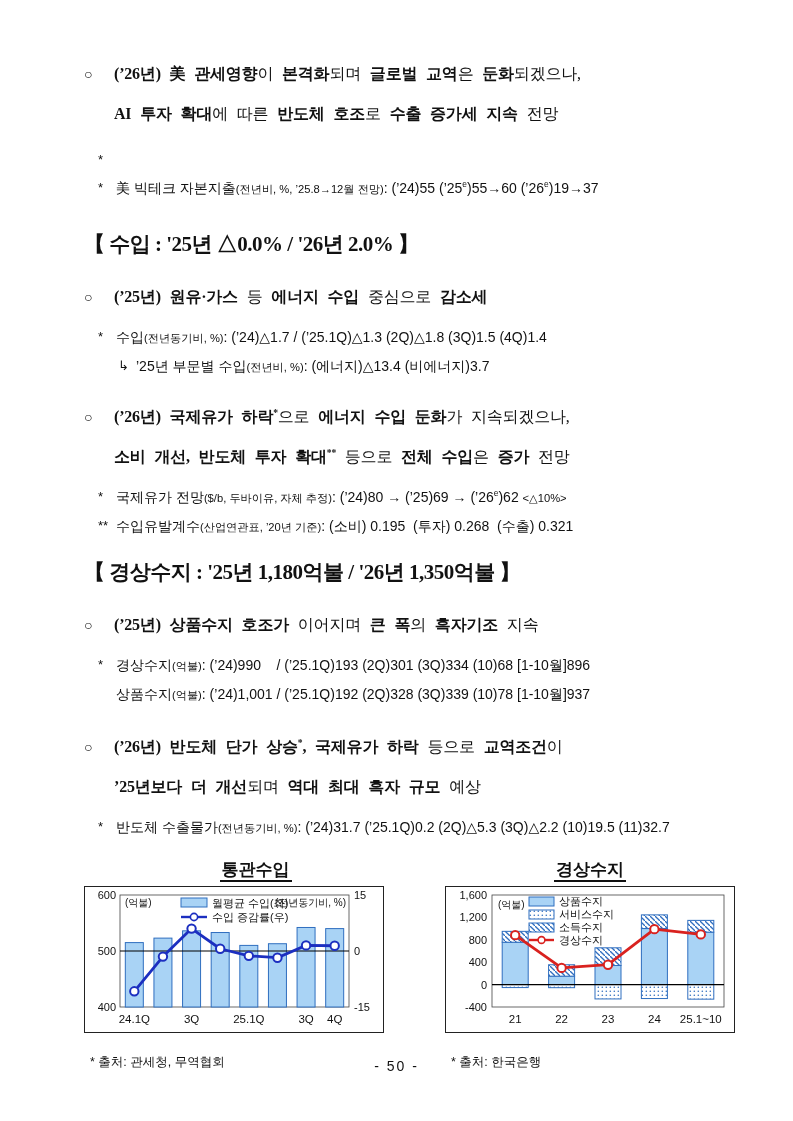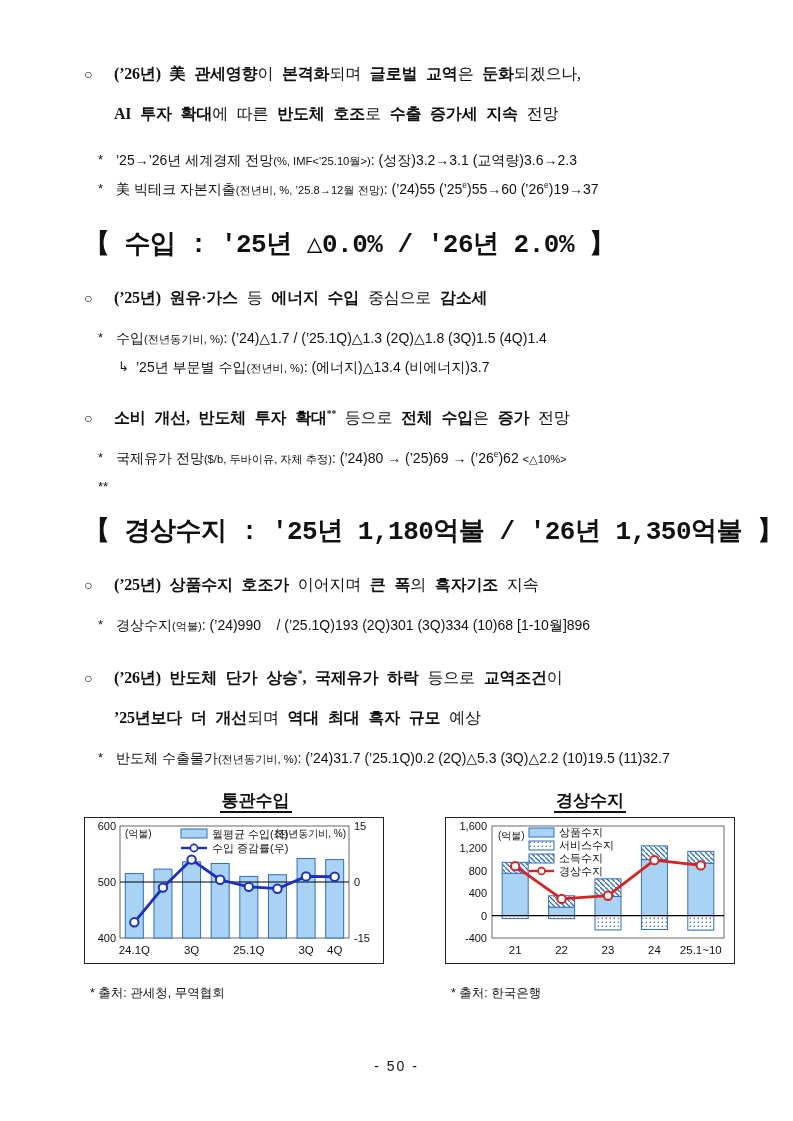--- a/index.html
+++ b/index.html
@@ -17,22 +17,22 @@
   .bd{font-weight:bold;}
   .sm{font-size:0.8em;}
   sup{font-size:0.6em;line-height:0;}
   
   .notes{margin:12px 0 0 14px;font-family:"Liberation Sans","DejaVu Sans",sans-serif;}
   .note{display:flex;font-size:14px;line-height:28px;}
   .note .nmark{flex:0 0 18px;width:18px;font-size:13px;}
   .note .ntxt{white-space:pre;}
   .note.indent{margin-left:20px;}
   
-  .hdr{font-family:Liberation Mono, monospace;font-weight:bold;
-       font-size:26px;line-height:30px;letter-spacing:-0.5px;white-space:nowrap;}
+  .hdr{font-family:Liberation Serif, serif;font-weight:bold;
+       font-size:21px;line-height:30px;letter-spacing:-0.5px;white-space:nowrap;}
   .hdr1{margin-top:26px;}
   .hdr2{margin-top:16px;}
   .mt16{margin-top:16px;}
   .mt18{margin-top:18px;}
   .mt6{margin-top:6px;}
   
   .charts{display:flex;margin-top:16px;gap:14px;}
   .chart-col{display:flex;flex-direction:column;}
   .chart-col.left{width:348px;}
   .chart-col.right{width:290px;margin-left:4px;}
@@ -55,21 +55,20 @@
   <div class="bullet">
     <span class="mark">○</span>
     <div class="btxt">
       <div class="bline"><span class="bd">(’26년) </span><span class="bd">美 관세영향</span><span>이 </span><span class="bd">본격화</span><span>되며 </span><span class="bd">글로벌 교역</span><span>은 </span><span class="bd">둔화</span><span>되겠으나,</span></div>
       <div class="bline"><span class="bd">AI 투자 확대</span><span>에 따른 </span><span class="bd">반도체 호조</span><span>로 </span><span class="bd">수출 증가세 지속</span><span> 전망</span></div>
     </div>
   </div>
   <div class="notes">
     <div class="note">
       <span class="nmark">*</span>
-      <span class="ntxt"><span>’25→’26년 세계경제 전망</span><span class="sm">(%, IMF&lt;’25.10월&gt;)</span><span>: (성장)3.2→3.1 (교역량)3.6→2.3</span></span>
     </div>
     <div class="note">
       <span class="nmark">*</span>
       <span class="ntxt"><span>美 빅테크 자본지출</span><span class="sm">(전년비, %, ’25.8→12월 전망)</span><span>: (’24)55 (’25</span><sup>e</sup><span>)55→60 (’26</span><sup>e</sup><span>)19→37</span></span>
     </div>
   </div>
 
   <div class="hdr hdr1">【 수입 : '25년 △0.0% / '26년 2.0% 】</div>
 
   <div class="bullet mt18">
@@ -85,48 +84,51 @@
     </div>
     <div class="note indent">
       <span class="nmark">↳</span>
       <span class="ntxt"><span>’25년 부문별 수입</span><span class="sm">(전년비, %)</span><span>: (에너지)△13.4 (비에너지)3.7</span></span>
     </div>
   </div>
 
   <div class="bullet mt16">
     <span class="mark">○</span>
     <div class="btxt">
+      <div class="bline"><span class="bd">(’26년) 국제유가 하락</span><sup class="bd">*</sup><span>으로 </span><span class="bd">에너지 수입 둔화</span><span>가 지속되겠으나,</span></div>
       <div class="bline"><span class="bd">소비 개선, 반도체 투자 확대</span><sup class="bd">**</sup><span> 등으로 </span><span class="bd">전체 수입</span><span>은 </span><span class="bd">증가</span><span> 전망</span></div>
     </div>
   </div>
   <div class="notes mt6">
     <div class="note">
       <span class="nmark">*</span>
       <span class="ntxt"><span>국제유가 전망</span><span class="sm">($/b, 두바이유, 자체 추정)</span><span>: (’24)80 → (’25)69 → (’26</span><sup>e</sup><span>)62 </span><span class="sm">&lt;△10%&gt;</span></span>
     </div>
     <div class="note">
       <span class="nmark">**</span>
+      <span class="ntxt"><span>수입유발계수</span><span class="sm">(산업연관표, ’20년 기준)</span><span>: (소비) 0.195  (투자) 0.268  (수출) 0.321</span></span>
     </div>
   </div>
 
   <div class="hdr hdr2">【 경상수지 : '25년 1,180억불 / '26년 1,350억불 】</div>
 
   <div class="bullet mt18">
     <span class="mark">○</span>
     <div class="btxt">
       <div class="bline"><span class="bd">(’25년) 상품수지 호조가</span><span> 이어지며 </span><span class="bd">큰 폭</span><span>의 </span><span class="bd">흑자기조</span><span> 지속</span></div>
     </div>
   </div>
   <div class="notes mt6">
     <div class="note">
       <span class="nmark">*</span>
       <span class="ntxt"><span>경상수지</span><span class="sm">(억불)</span><span>: (’24)990    / (’25.1Q)193 (2Q)301 (3Q)334 (10)68 [1-10월]896</span></span>
     </div>
     <div class="note">
       <span class="nmark"></span>
+      <span class="ntxt"><span>상품수지</span><span class="sm">(억불)</span><span>: (’24)1,001 / (’25.1Q)192 (2Q)328 (3Q)339 (10)78 [1-10월]937</span></span>
     </div>
   </div>
 
   <div class="bullet mt18">
     <span class="mark">○</span>
     <div class="btxt">
       <div class="bline"><span class="bd">(’26년) 반도체 단가 상승</span><sup class="bd">*</sup><span class="bd">, </span><span class="bd">국제유가 하락</span><span> 등으로 </span><span class="bd">교역조건</span><span>이</span></div>
       <div class="bline"><span class="bd">’25년보다 더 개선</span><span>되며 </span><span class="bd">역대 최대 흑자 규모</span><span> 예상</span></div>
     </div>
   </div>

